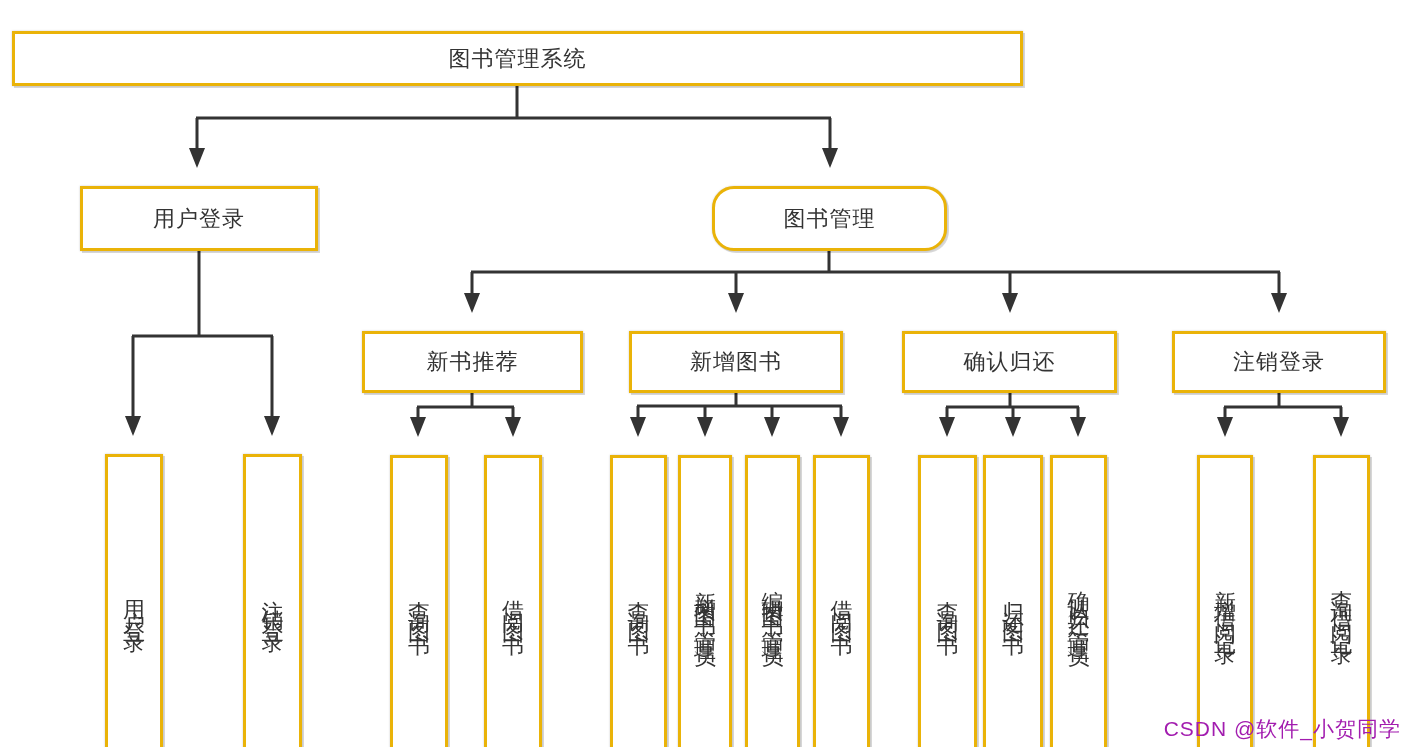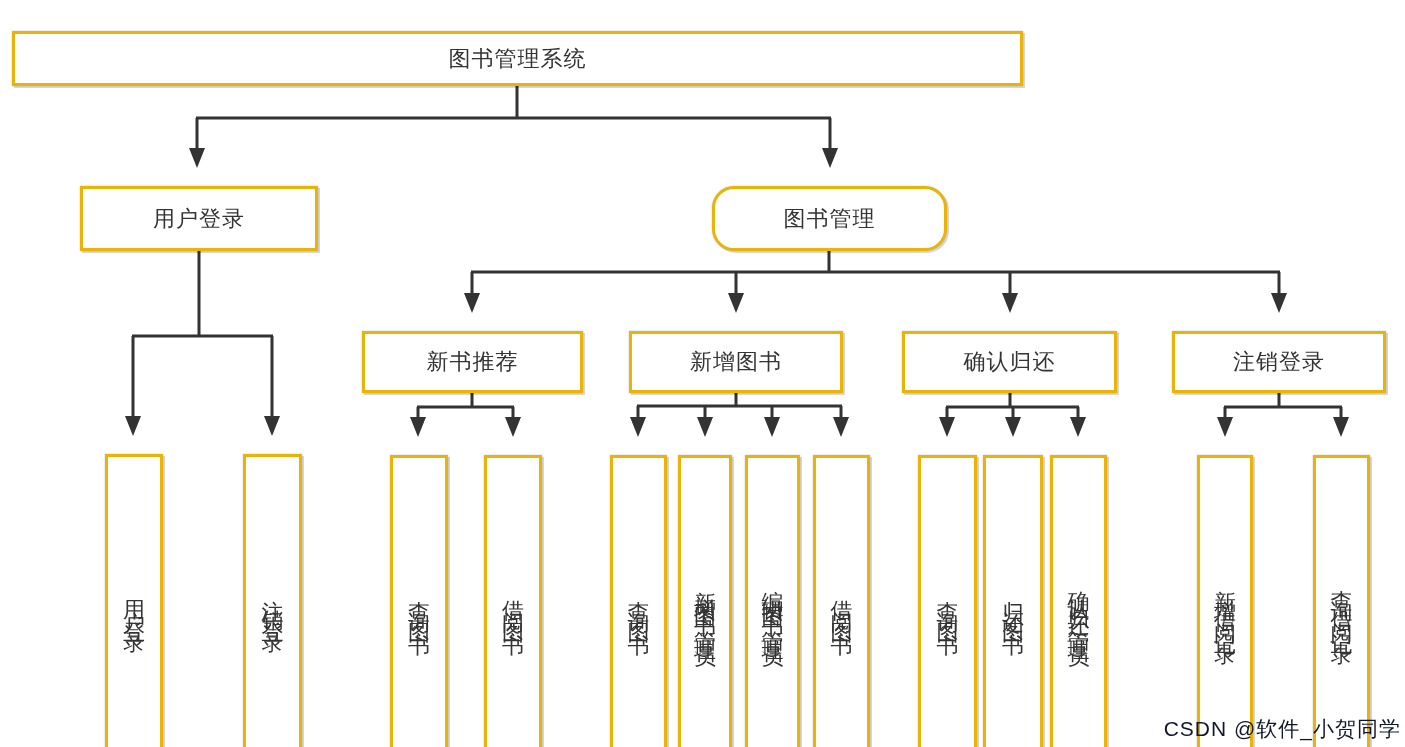--- a/index.html
+++ b/index.html
@@ -30,21 +30,21 @@
     writing-mode:vertical-rl;
     text-orientation:mixed;
     letter-spacing:11px;
     line-height:1;
   }
   .leaf.long{letter-spacing:8px;}
   .watermark{
     position:absolute;
     right:4px;top:715px;
     font-size:21px;
-    color:#0f172a;
+    color:#a21caf;
     z-index:5;
     letter-spacing:1px;
     white-space:nowrap;
   }
 </style>
 </head>
 <body>
 
 <div class="canvas">
 

